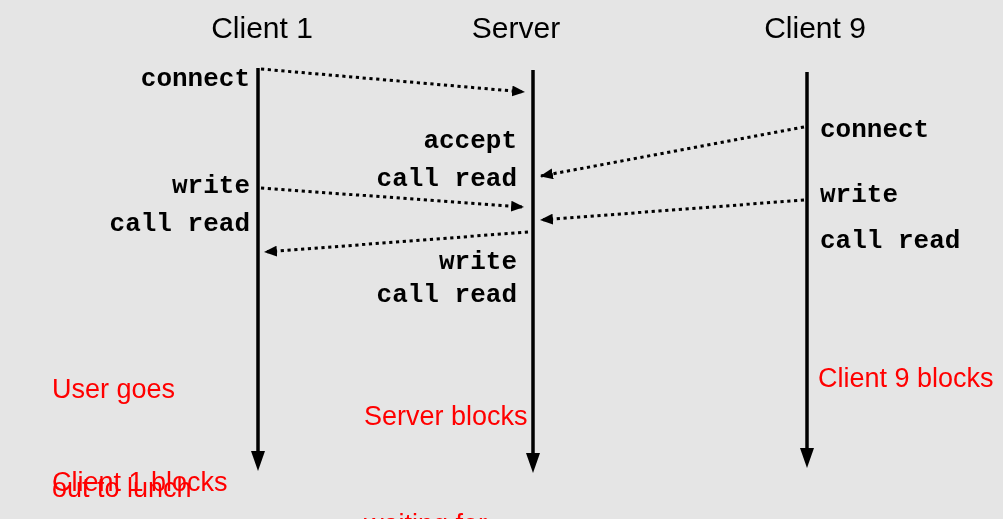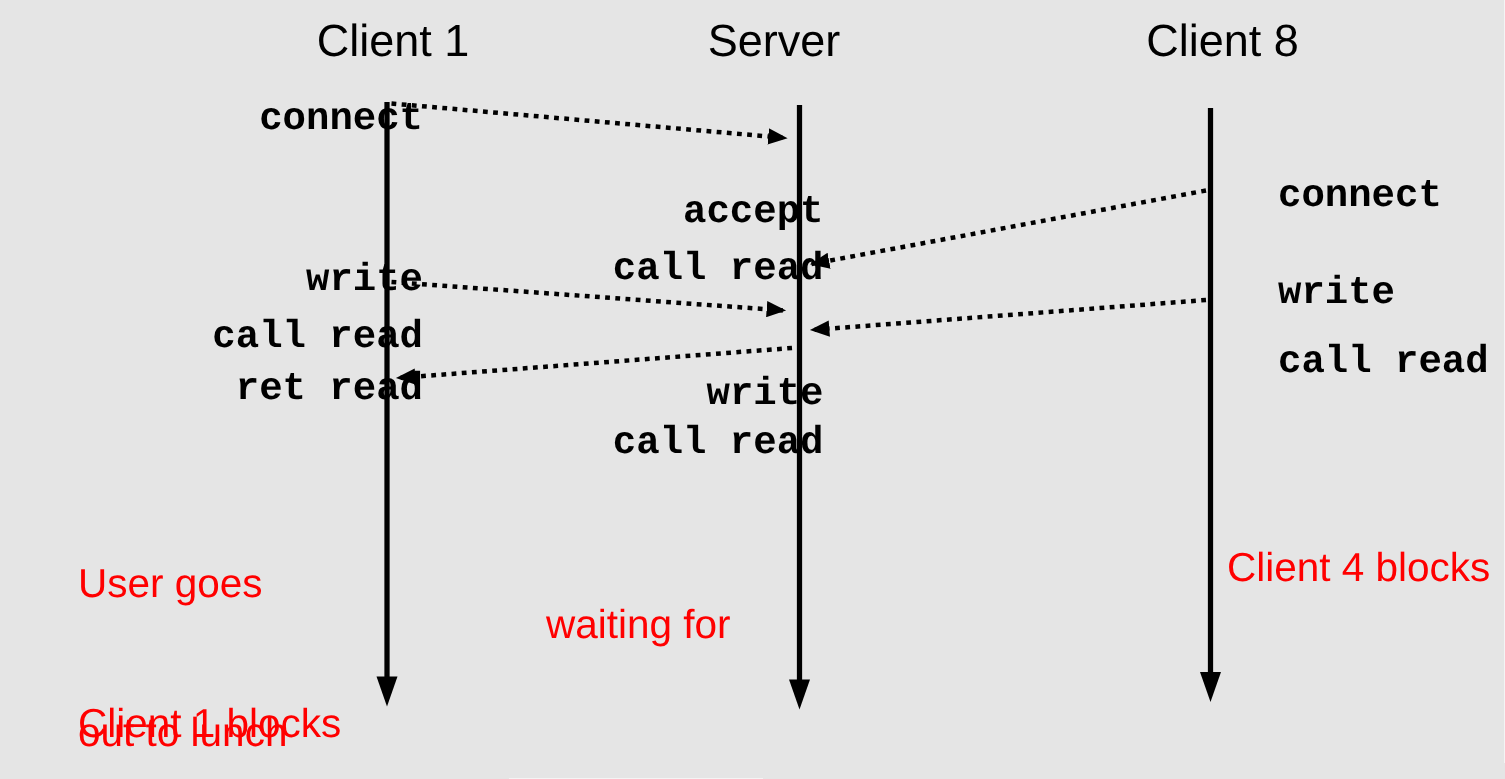--- a/index.html
+++ b/index.html
@@ -13,21 +13,20 @@
   svg.overlay{position:absolute;left:0;top:0;width:1003px;height:519px;}
   .hdr{
     position:absolute;top:12px;width:170px;
     text-align:center;font-size:30px;line-height:32px;color:#000;
   }
   .ev{
     position:absolute;
     font-family:"Liberation Mono","DejaVu Sans Mono",monospace;
     font-weight:bold;font-size:26px;line-height:28px;color:#000;
     white-space:pre;
-    margin-left:32px;
   }
   .ev.r{left:0;text-align:right;}
   .note{
     position:absolute;color:#ff0000;
     font-size:27px;line-height:33px;white-space:pre;
   }
   .note.lh36{line-height:36px;}
 </style>
 </head>
 <body>
@@ -58,26 +57,25 @@
 
     <path d="M261,69 L524,92" fill="none" stroke="#000" stroke-width="3" stroke-dasharray="3.2 3.6" marker-end="url(#ah)"></path>
     <path d="M804,127 L541,176" fill="none" stroke="#000" stroke-width="3" stroke-dasharray="3.2 3.6" marker-end="url(#ah)"></path>
     <path d="M261,188 L523,207" fill="none" stroke="#000" stroke-width="3" stroke-dasharray="3.2 3.6" marker-end="url(#ah)"></path>
     <path d="M804,200 L541,220" fill="none" stroke="#000" stroke-width="3" stroke-dasharray="3.2 3.6" marker-end="url(#ah)"></path>
     <path d="M528,232 L265,252" fill="none" stroke="#000" stroke-width="3" stroke-dasharray="3.2 3.6" marker-end="url(#ah)"></path>
   </svg>
 
   <div class="hdr" style="left:177px">Client 1</div>
   <div class="hdr" style="left:431px">Server</div>
-  <div class="hdr" style="left:730px">Client 8</div>
+  <div class="hdr" style="left:730px">Client 9</div>
 
   <div class="ev r" style="top:65px;width:250px">connect</div>
   <div class="ev r" style="top:172px;width:250px">write</div>
   <div class="ev r" style="top:210px;width:250px">call read</div>
-  <div class="ev r" style="top:245px;width:250px">ret read</div>
 
   <div class="ev r" style="top:127px;width:517px">accept</div>
   <div class="ev r" style="top:165px;width:517px">call read</div>
   <div class="ev r" style="top:248px;width:517px">write</div>
   <div class="ev r" style="top:281px;width:517px">call read</div>
 
   <div class="ev" style="top:116px;left:820px">connect</div>
   <div class="ev" style="top:181px;left:820px">write</div>
   <div class="ev" style="top:227px;left:820px">call read</div>
 
@@ -86,23 +84,24 @@
     <div>out to lunch</div>
   </div>
 
   <div class="note" style="left:52px;top:400px">
     <div>Client 1 blocks</div>
     
     
   </div>
 
   <div class="note lh36" style="left:364px;top:326px">
+    <div>Server blocks</div>
     <div>waiting for</div>
     
     
   </div>
 
   <div class="note" style="left:818px;top:296px">
-    <div>Client 4 blocks</div>
+    <div>Client 9 blocks</div>
     
   </div>
 
 </div>
 
 </body></html>

